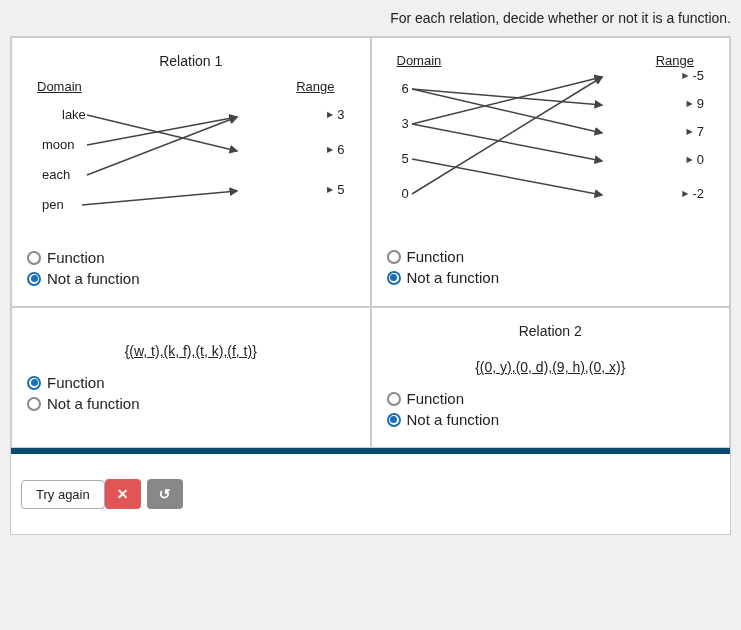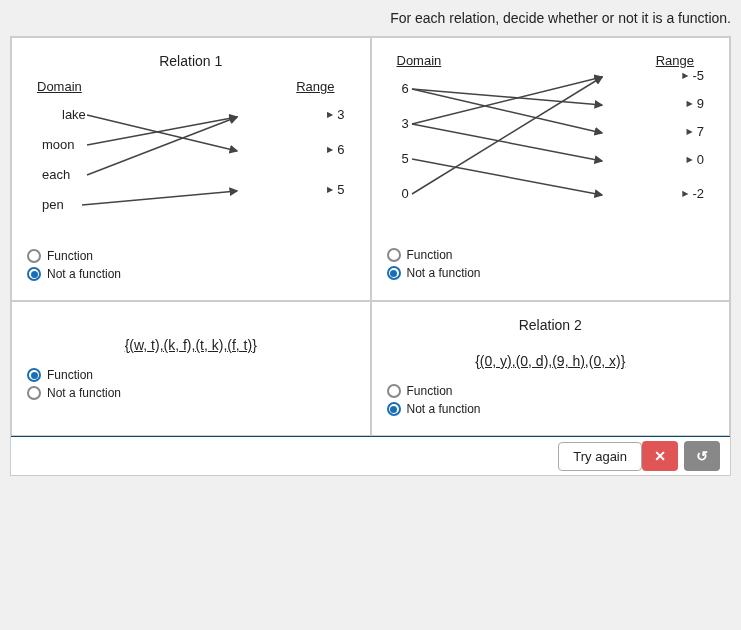--- a/index.html
+++ b/index.html
@@ -72,21 +72,21 @@
       color: #444;
     }
     .radio-group {
       margin-top: 5px;
     }
     .radio-option {
       display: flex;
       align-items: center;
       gap: 6px;
       margin-bottom: 4px;
-      font-size: 12px;
+      font-size: 15px;
       color: #222;
     }
     .radio-circle {
       width: 14px;
       height: 14px;
       border-radius: 50%;
       border: 2px solid #888;
       display: flex;
       align-items: center;
       justify-content: center;
@@ -112,24 +112,24 @@
     .set-notation {
       text-align: center;
       font-size: 14px;
       margin: 20px 0 15px 0;
       color: #222;
       text-decoration: underline;
     }
     .bottom-bar {
       display: flex;
       align-items: center;
-      padding: 4px 10px;
-      background: white;
-      border-top: 1px solid #0c4a6e;
-      justify-content: flex-end;
+      padding: 25px 10px;
+      background: white;
+      border-top: 6px solid #0c4a6e;
+      justify-content: flex-start;
     }
     .try-again-btn {
       background: white;
       border: 1px solid #aaa;
       padding: 6px 14px;
       border-radius: 4px;
       font-size: 13px;
       cursor: pointer;
       color: #222;
     }

